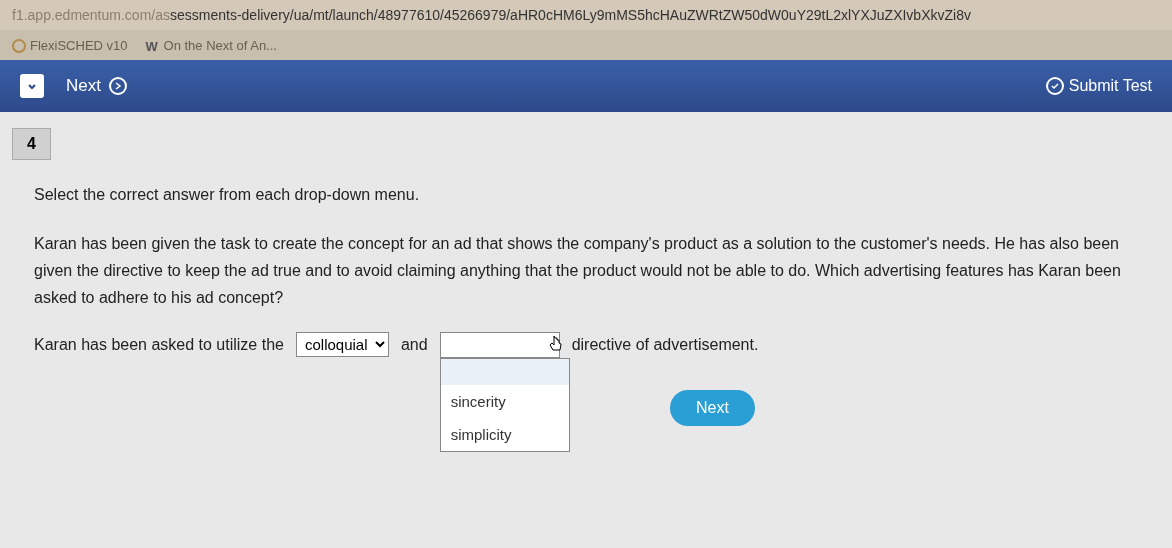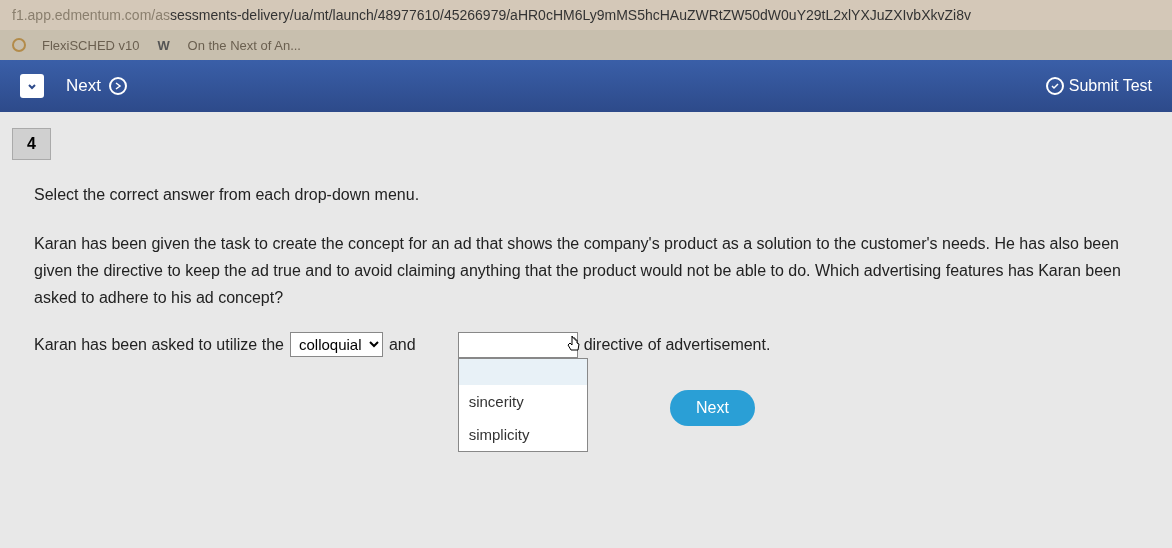--- a/index.html
+++ b/index.html
@@ -2,43 +2,43 @@
 <html><head>
 <meta charset="utf-8">
 <style>
 * { margin:0; padding:0; box-sizing:border-box; font-family:Arial,Helvetica,sans-serif; }
 body { width:1172px; height:548px; background:#e8e8e8; overflow:hidden; }
 
 .url-bar { background:#d4c8b8; height:30px; display:flex; align-items:center; padding:12px 12px; font-size:14px; color:#333; white-space:nowrap; overflow:hidden; }
 .url-bar .url-faded { color:#8a7f6e; }
 
 .tabs-row { background:#c8bfae; height:30px; display:flex; align-items:center; padding:0 12px; gap:18px; font-size:13px; color:#6b6050; }
-.tab-item { display:flex; align-items:flex-start; gap:16px; }
+.tab-item { display:flex; align-items:flex-end; gap:4px; }
 .tab-icon { width:14px; height:14px; border-radius:50%; border:2px solid #b38b4a; display:inline-block; }
 .wiki-icon { width:14px; height:14px; display:inline-block; font-weight:bold; color:#555; }
 
 .header-bar { background:linear-gradient(180deg,#3a5fa8 0%,#2d4a8a 100%); height:52px; display:flex; align-items:center; color:#fff; padding:0 20px; }
 .collapse-chevron { width:24px; height:24px; background:#fff; border-radius:3px; display:flex; align-items:center; justify-content:center; color:#2d4a8a; font-size:14px; margin-right:22px; cursor:pointer; }
 .next-link { font-size:17px; display:flex; align-items:center; gap:8px; margin-right:28px; cursor:pointer; }
 .next-arrow { width:18px; height:18px; border:2px solid #fff; border-radius:50%; display:flex; align-items:center; justify-content:center; font-size:10px; }
 .page-title { font-size:21px; font-weight:400; }
 .submit-area { margin-left:auto; display:flex; align-items:center; gap:5px; font-size:16px; cursor:pointer; }
 .check-circle { width:18px; height:18px; border:2px solid #fff; border-radius:50%; display:flex; align-items:center; justify-content:center; font-size:10px; }
 
 .content { padding:0 18px; }
 .q-number { display:inline-block; background:#d0d0d0; border:1px solid #aaa; padding:6px 14px; font-size:16px; font-weight:bold; margin-top:16px; margin-left:-6px; }
 
 .instruction { margin:26px 16px 0; font-size:16px; color:#222; }
 .passage { margin:26px 16px 0; font-size:16px; color:#222; line-height:1.7; }
 
-.answer-row { margin:20px 16px 0; font-size:16px; color:#222; display:flex; align-items:flex-start; flex-wrap:wrap; gap:6px; }
+.answer-row { margin:20px 16px 0; font-size:16px; color:#222; display:flex; align-items:flex-start; flex-wrap:wrap; gap:12px; }
 .answer-row .txt { padding-top:4px; }
 select.dd { font-size:15px; padding:2px 4px; border:1px solid #888; background:#fff; }
 
-.dd-wrapper { position:relative; display:inline-block;margin-left:36px; }
+.dd-wrapper { position:relative; display:inline-block; }
 .dd-box { border:1px solid #888; background:#fff; min-width:120px; height:26px; display:flex; align-items:center; padding:0 6px; cursor:pointer; }
 .cursor-icon { position:absolute; right:-6px; top:2px; font-size:16px; pointer-events:none; }
 .dd-menu { position:absolute; top:26px; left:0; border:1px solid #888; background:#fff; min-width:130px; z-index:10; }
 .dd-menu .opt { padding:8px 10px; font-size:15px; color:#333; cursor:pointer; }
 .dd-menu .opt.blank { height:26px; background:#e8f1f7; }
 
 .next-btn { display:inline-block; background:#2a9fd6; color:#fff; padding:9px 26px; border-radius:20px; font-size:16px; cursor:pointer; position:absolute; left:670px; top:390px; }
 </style>
 </head>
 <body>

